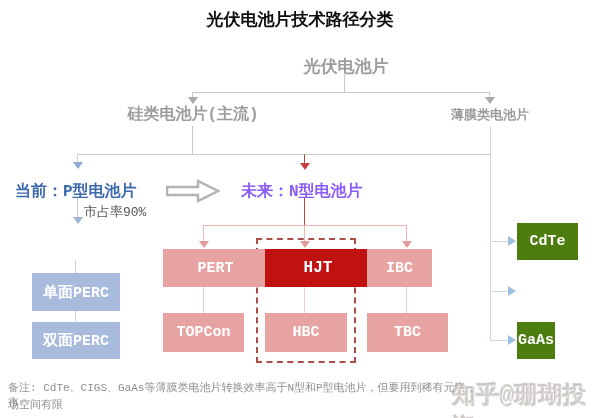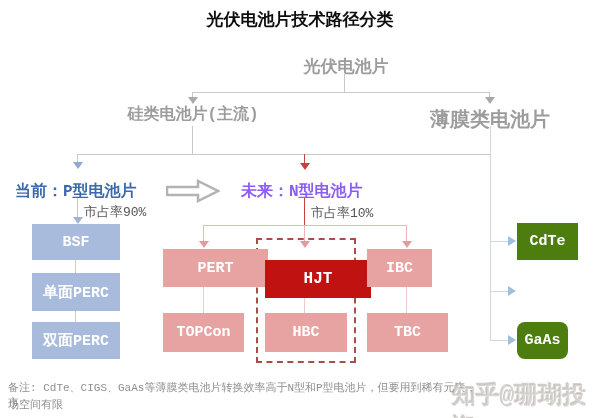--- a/index.html
+++ b/index.html
@@ -3,21 +3,21 @@
 <meta charset="utf-8">
 <style>
   html,body{margin:0;padding:0;background:#fff;}
   #stage{position:relative;width:600px;height:418px;background:#ffffff;overflow:hidden;
          font-family:Liberation Mono, monospace;padding-left:6px;}
   .abs{position:absolute;}
   .title{left:0;top:8px;width:600px;text-align:center;font-size:17px;font-weight:700;color:#0d0d0d;}
   .gnode{font-weight:700;color:#9c9c9c;text-align:center;}
   .root{left:280px;top:55px;width:132px;font-size:17px;}
   .silicon{left:113px;top:104px;width:160px;font-size:16px;}
-  .thinfilm{left:430px;top:106px;width:120px;font-size:20px;}
+  .thinfilm{left:430px;top:106px;width:120px;font-size:13px;}
   .ptype-label{left:15px;top:181px;font-size:16px;font-weight:700;color:#3c69ad;}
   .ntype-label{left:241px;top:181px;font-size:16px;font-weight:700;color:#8b5cf6;}
   .share{font-size:13px;color:#555555;}
   .p-share{left:84px;top:203px;}
   .n-share{left:311px;top:204px;}
   .hline{height:1px;background:#c9c9c9;}
   .vline{width:1px;background:#c9c9c9;}
   .redline{background:#c5403f;}
   .pinkline{background:#eeb5b5;}
   .pinkstub{background:#eecaca;}
@@ -67,59 +67,57 @@
   <svg class="abs" style="left:166px;top:179px;" width="54" height="24" viewBox="0 0 54 24">
     <polygon points="1,8 32,8 32,2 52,12 32,22 32,16 1,16" fill="#ffffff" stroke="#b3b3b3" stroke-width="2.5"></polygon>
   </svg>
   <div class="abs ntype-label">未来：N型电池片</div>
 
   <div class="abs vline" style="left:77px;top:198px;height:19px;"></div>
   <div class="abs share p-share">市占率90%</div>
   <div class="abs arr-d" style="left:73px;top:217px;border-top-color:#9db4d8;"></div>
 
   <div class="abs vline redline" style="left:304px;top:198px;height:27px;"></div>
-  <div class="abs share n-share">市占率10%</div>
 
   <div class="abs hline pinkline" style="left:203px;top:225px;width:204px;"></div>
   <div class="abs vline pinkline" style="left:203px;top:225px;height:16px;"></div>
   <div class="abs arr-d" style="left:199px;top:241px;border-top-color:#e39c9c;"></div>
   <div class="abs vline pinkline" style="left:304px;top:225px;height:16px;"></div>
   <div class="abs arr-d" style="left:300px;top:241px;border-top-color:#e39c9c;"></div>
   <div class="abs vline pinkline" style="left:406px;top:225px;height:16px;"></div>
   <div class="abs arr-d" style="left:402px;top:241px;border-top-color:#e39c9c;"></div>
 
   <div class="abs vline pinkstub" style="left:203px;top:287px;height:26px;"></div>
   <div class="abs vline pinkstub" style="left:304px;top:287px;height:26px;"></div>
   <div class="abs vline pinkstub" style="left:406px;top:287px;height:26px;"></div>
 
   <div class="abs dashed" style="left:256px;top:238px;width:96px;height:121px;"></div>
 
   <div class="abs vline bluestub" style="left:75px;top:260px;height:13px;"></div>
   <div class="abs vline bluestub" style="left:75px;top:311px;height:11px;"></div>
-  <div class="abs box blue" style="left:32px;top:224px;width:88px;height:36px;">BSF</div>
   <div class="abs box blue" style="left:32px;top:273px;width:88px;height:38px;">单面PERC</div>
   <div class="abs box blue" style="left:32px;top:322px;width:88px;height:37px;">双面PERC</div>
 
   <div class="abs box pink" style="left:163px;top:249px;width:105px;height:38px;">PERT</div>
-  <div class="abs box redbox" style="left:265px;top:260px;width:106px;height:38px;">HJT</div>
+  <div class="abs box redbox" style="left:265px;top:249px;width:106px;height:38px;">HJT</div>
   <div class="abs box pink" style="left:367px;top:249px;width:65px;height:38px;">IBC</div>
 
   <div class="abs box pink" style="left:163px;top:313px;width:81px;height:39px;">TOPCon</div>
   <div class="abs box pink" style="left:265px;top:313px;width:82px;height:39px;">HBC</div>
   <div class="abs box pink" style="left:367px;top:313px;width:81px;height:39px;">TBC</div>
 
   <div class="abs vline rblue" style="left:490px;top:126px;height:215px;"></div>
   <div class="abs hline rblue" style="left:490px;top:241px;width:18px;"></div>
   <div class="abs arr-r" style="left:508px;top:236px;"></div>
   <div class="abs hline rblue" style="left:490px;top:291px;width:18px;"></div>
   <div class="abs arr-r" style="left:508px;top:286px;"></div>
   <div class="abs hline rblue" style="left:490px;top:340px;width:18px;"></div>
   <div class="abs arr-r" style="left:508px;top:335px;"></div>
 
   <div class="abs box lblue" style="left:517px;top:223px;width:61px;height:37px;">CdTe</div>
-  <div class="abs box lblue" style="left:517px;top:322px;width:51px;height:37px;border-radius:8px;">GaAs</div>
+  <div class="abs box lblue" style="left:517px;top:322px;width:38px;height:37px;">GaAs</div>
 
   <div class="abs note note1">备注: CdTe、CIGS、GaAs等薄膜类电池片转换效率高于N型和P型电池片，但要用到稀有元素，市</div>
   <div class="abs note note2">场空间有限</div>
 
   <div class="abs watermark">知乎@珊瑚投资</div>
 
 </div>
 
 </body></html>

